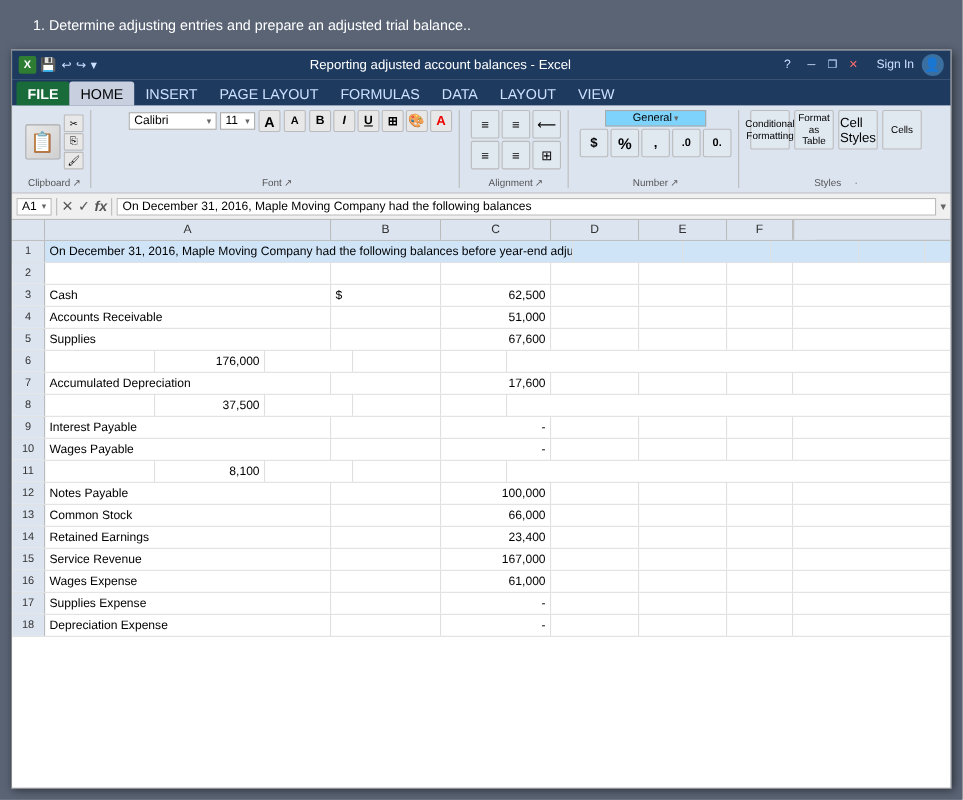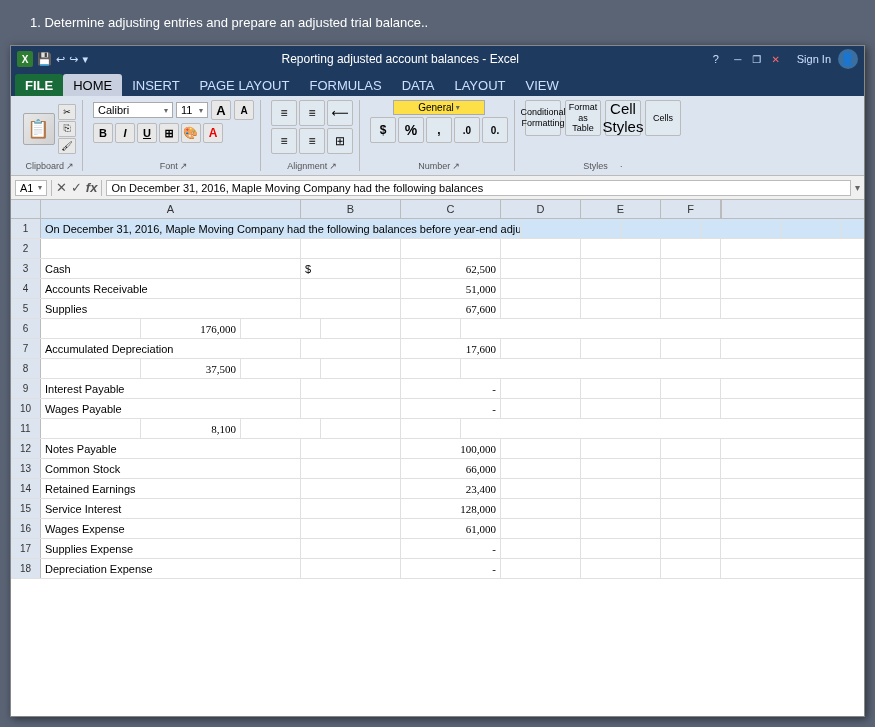--- a/index.html
+++ b/index.html
@@ -153,22 +153,23 @@
       border-radius: 2px;
       display: flex;
       align-items: center;
       justify-content: center;
       font-size: 18px;
       cursor: pointer;
     }
 
     .font-section {
       display: flex;
-      flex-direction: column;
+      flex-direction: row;
       gap: 3px;
+      margin-left: 24px;
     }
     .font-row {
       display: flex;
       align-items: center;
       gap: 3px;
     }
     .font-dropdown {
       background: white;
       border: 1px solid #aaa;
       padding: 1px 4px;
@@ -379,21 +380,21 @@
       background: #d0e4f8;
     }
 
     .col-a { width: 260px; min-width: 260px; }
     .col-b { width: 100px; min-width: 100px; }
     .col-c { width: 100px; min-width: 100px; }
     .col-d { width: 80px; min-width: 80px; }
     .col-e { width: 80px; min-width: 80px; }
     .col-f { width: 60px; min-width: 60px; }
 
-    .cell-right { justify-content: flex-end; font-family: Liberation Serif, serif; }
+    .cell-right { justify-content: flex-end; }
 
     .formula-bar-divider {
       width: 1px;
       height: 16px;
       background: #bbb;
     }
 
     .dropdown-arrow {
       font-size: 8px;
       color: #666;
@@ -545,21 +546,21 @@
         </div>
         <div class="ribbon-group-label">
           <span>Alignment</span>
           <span style="cursor:pointer;">↗</span>
         </div>
       </div>
 
       <div class="ribbon-group">
         <div class="number-section">
           <div style="display:flex; align-items:center; gap:2px;">
-            <div style="background:#fde047; border:1px solid #aaa; padding:1px 24px; font-size:10px; display:flex; align-items:center; gap:2px; cursor:pointer;">
+            <div style="background:#7dd3fc; border:1px solid #aaa; padding:1px 24px; font-size:10px; display:flex; align-items:center; gap:2px; cursor:pointer;">
               <span>General</span>
               <span class="dropdown-arrow">▾</span>
             </div>
           </div>
           <div style="display:flex; gap:2px;">
             <div class="number-icon" style="font-size:12px;">$</div>
             <div class="number-icon">%</div>
             <div class="number-icon" style="font-size:12px;">,</div>
             <div class="number-icon" style="font-size:10px;">.0</div>
             <div class="number-icon" style="font-size:10px;">0.</div>
@@ -578,21 +579,21 @@
               <span style="font-size:9px; text-align:center; line-height:1.2;">Conditional<br>Formatting</span>
             </div>
           </div>
           <div class="style-icon-block">
             <div class="style-icon">
               <span style="font-size:9px; text-align:center; line-height:1.2;">Format as<br>Table</span>
             </div>
           </div>
           <div class="style-icon-block">
             <div class="style-icon">
-              <span style="font-size:15px; text-align:center; line-height:1.2;">Cell<br>Styles</span>
+              <span style="font-size:12px; text-align:left; line-height:1.2;">Cell<br>Styles</span>
             </div>
           </div>
           <div class="style-icon-block">
             <div class="style-icon">
               <span style="font-size:9px;">Cells</span>
             </div>
           </div>
         </div>
         <div class="ribbon-group-label">
           <span>Styles</span>
@@ -749,23 +750,23 @@
             <div class="row-num">14</div>
             <div class="cell col-a">Retained Earnings</div>
             <div class="cell col-b"></div>
             <div class="cell col-c cell-right">23,400</div>
             <div class="cell col-d"></div>
             <div class="cell col-e"></div>
             <div class="cell col-f"></div>
           </div>
           <div class="spreadsheet-row">
             <div class="row-num">15</div>
-            <div class="cell col-a">Service Interest</div>
-            <div class="cell col-b"></div>
-            <div class="cell col-c cell-right">128,000</div>
+            <div class="cell col-a">Service Revenue</div>
+            <div class="cell col-b"></div>
+            <div class="cell col-c cell-right">167,000</div>
             <div class="cell col-d"></div>
             <div class="cell col-e"></div>
             <div class="cell col-f"></div>
           </div>
           <div class="spreadsheet-row">
             <div class="row-num">16</div>
             <div class="cell col-a">Wages Expense</div>
             <div class="cell col-b"></div>
             <div class="cell col-c cell-right">61,000</div>
             <div class="cell col-d"></div>

